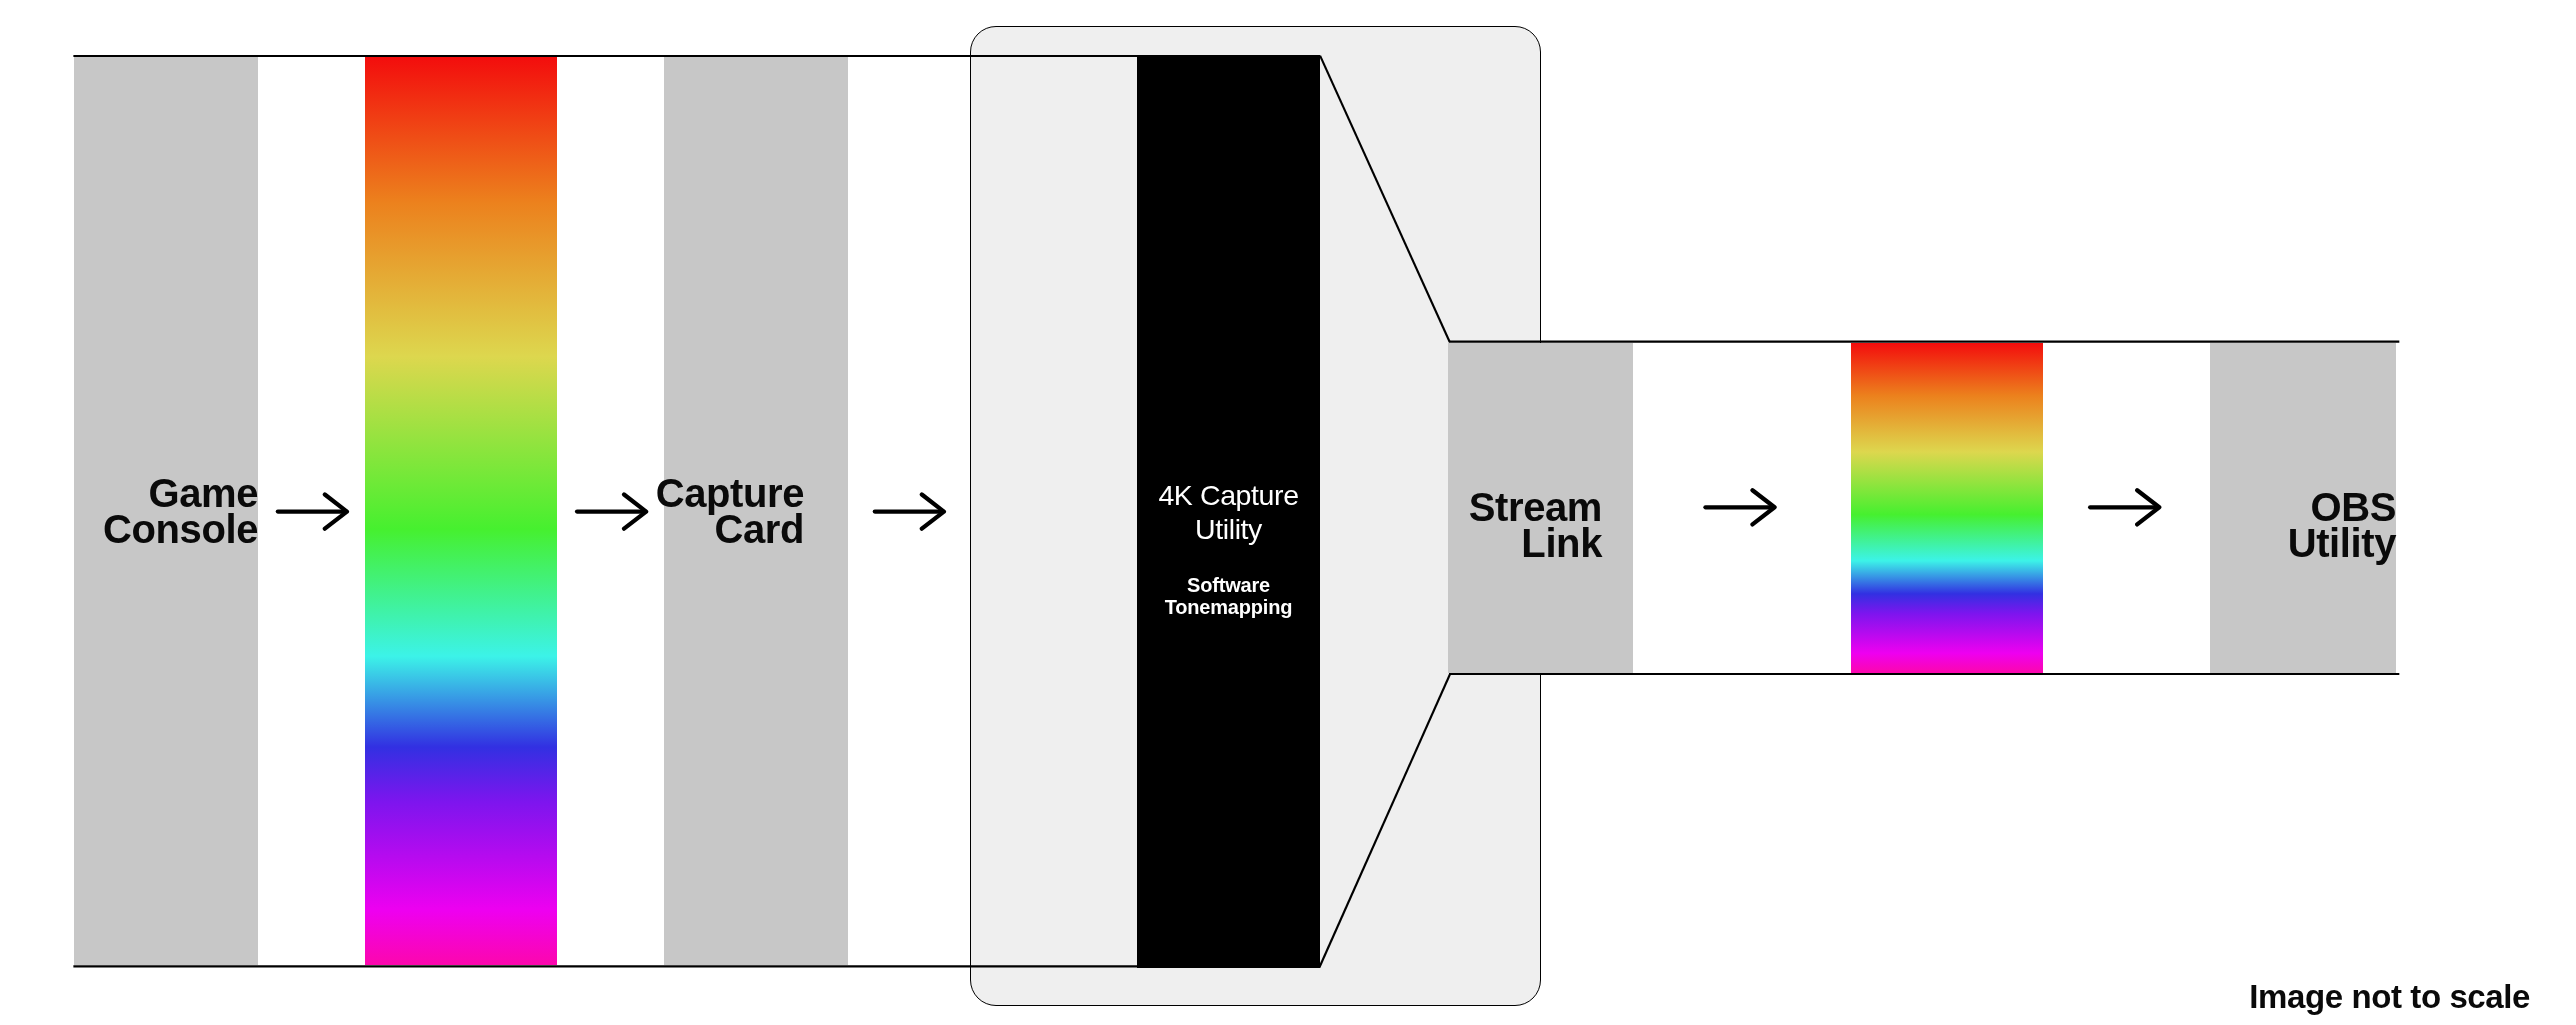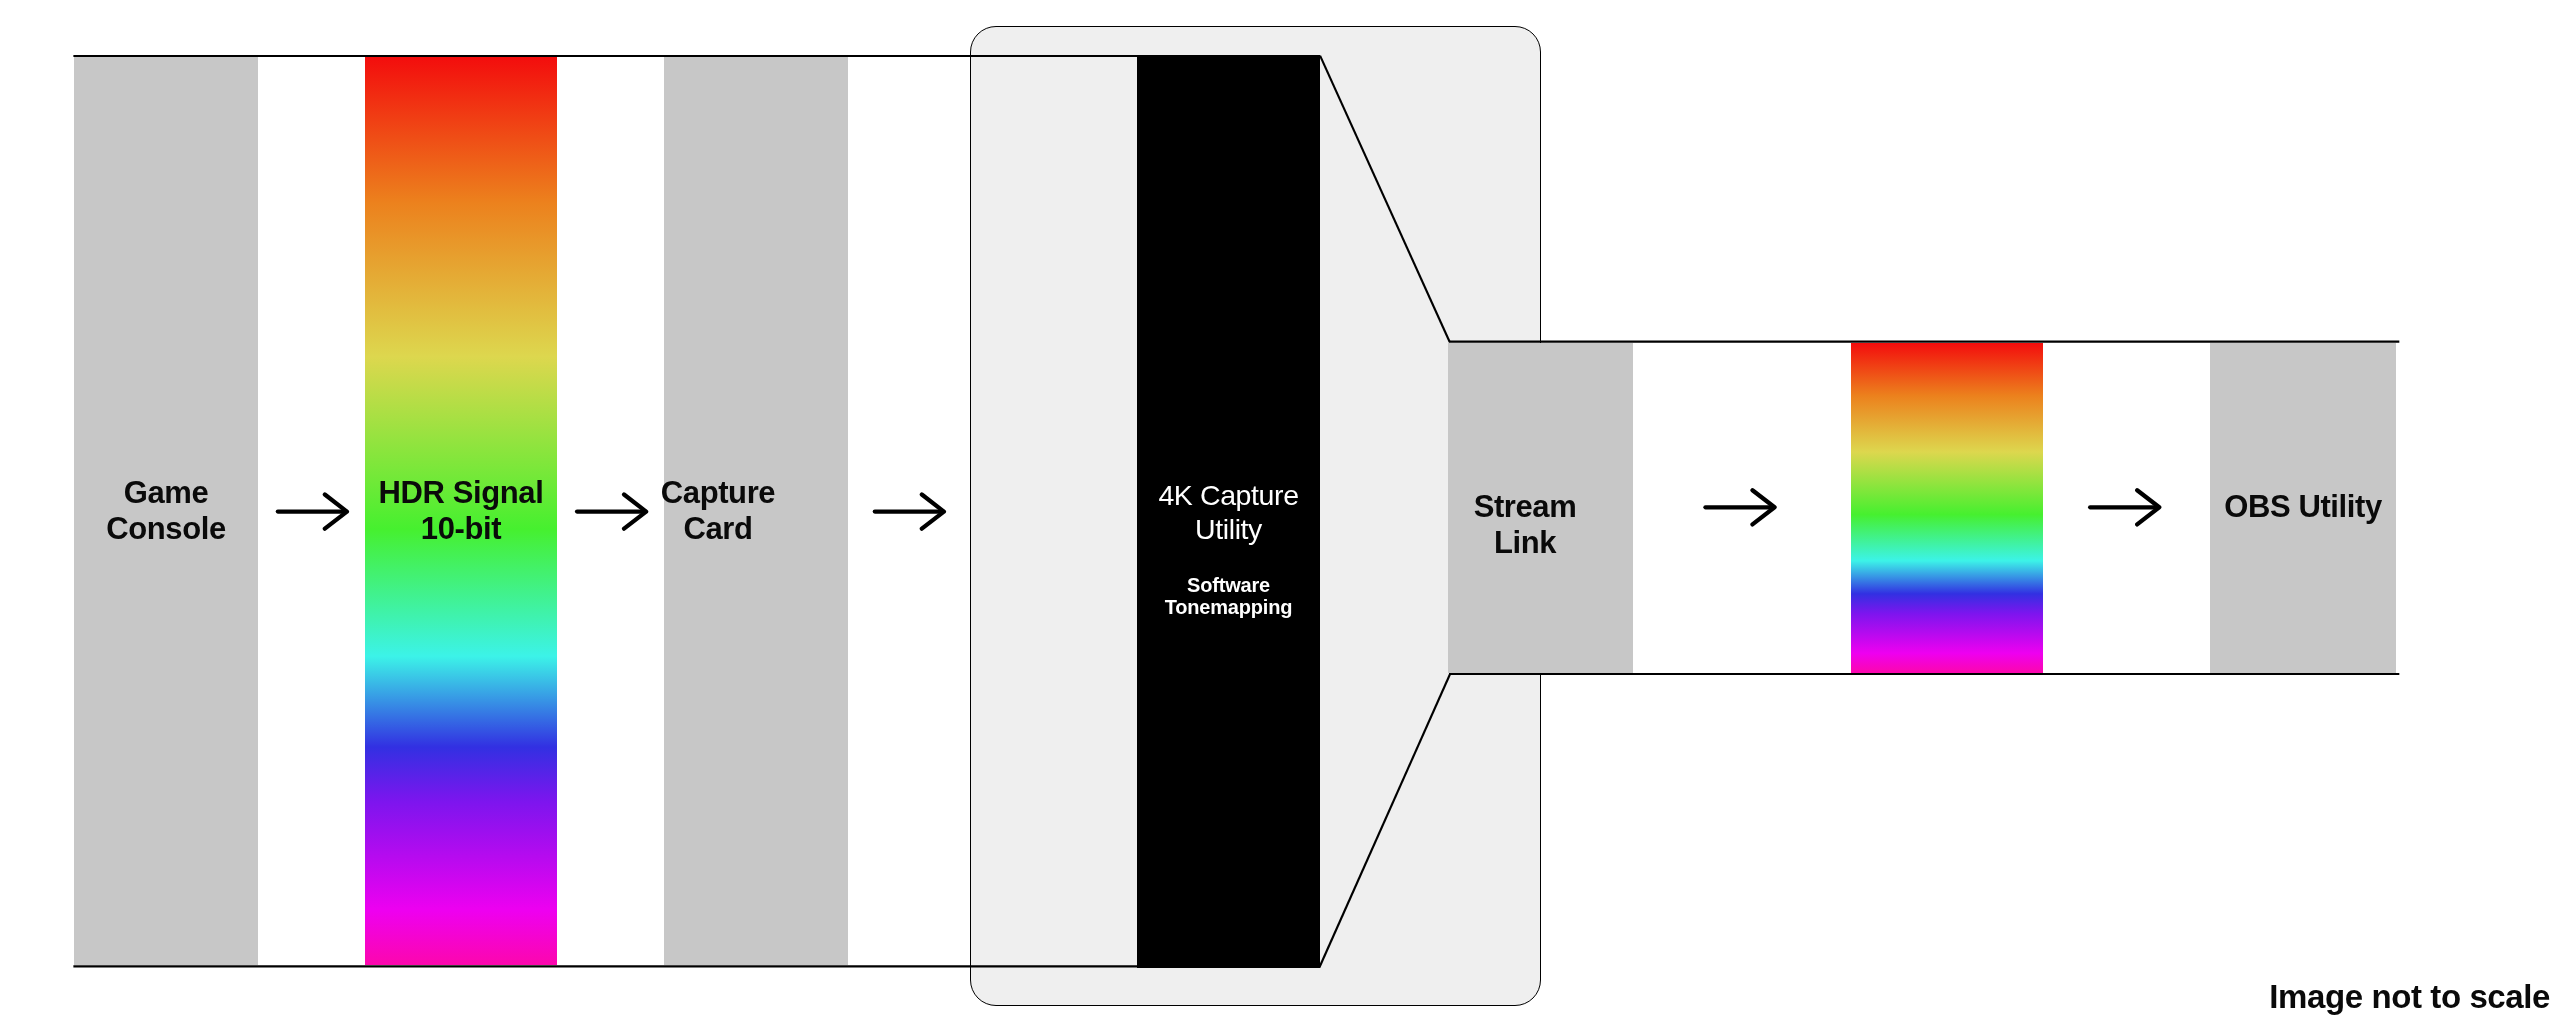--- a/index.html
+++ b/index.html
@@ -18,38 +18,38 @@
     border-radius:26px;
   }
   .overlay{position:absolute;left:0;top:0;width:2576px;height:1026px;}
   .overlay .ln{stroke:var(--line-black,#000);stroke-width:3;fill:none;}
   .overlay .arrow{stroke:var(--line-black,#000);stroke-width:6;fill:none;
     stroke-linecap:round;stroke-linejoin:round;}
   .bar{position:absolute;}
   .bar.gray{background:var(--bar-gray,#c7c7c7);}
   .bar.black{background:var(--bar-black,#000);}
   .bar-label{
-    position:absolute;text-align:center;
-    font-weight:700;font-size:31px;line-height:36px;
+    position:absolute;text-align:right;
+    font-weight:700;font-size:40px;line-height:36px;
     letter-spacing:-0.4px;color:var(--text-black,#0a0a0a);
   }
   .bar-label span{display:block;}
   .utility-main{
     position:absolute;left:1137px;width:183px;top:478px;text-align:center;
     font-weight:400;font-size:28.5px;line-height:34px;
     letter-spacing:-0.4px;color:var(--text-white,#fff);
   }
   .utility-sub{
     position:absolute;left:1137px;width:183px;top:574px;text-align:center;
     font-weight:700;font-size:20px;line-height:22px;
     letter-spacing:-0.2px;color:var(--text-white,#fff);
   }
   .utility-main span,.utility-sub span{display:block;}
   .footnote{
-    position:absolute;right:26px;top:977px;
+    position:absolute;right:46px;top:977px;
     font-weight:700;font-size:33px;line-height:40px;
     letter-spacing:-0.4px;color:var(--text-black,#0a0a0a);
     text-align:right;
   }
   
   #bar-game     {left:74px; top:57px; width:184px;height:908px;}
   #bar-hdr      {left:365px; top:57px; width:192px;height:908px;}
   #bar-capture  {left:664px; top:57px; width:184px;height:908px;}
   #bar-utility  {left:1137px;top:55px; width:183px;height:913px;}
   #bar-stream   {left:1448px;top:343px;width:185px;height:330px;}
@@ -106,24 +106,20 @@
   <div id="bar-utility" class="bar black"></div>
   <div id="bar-stream" class="bar gray"></div>
   <div id="bar-sdr" class="bar" style="background: linear-gradient(rgb(243, 13, 13) 0%, rgb(236, 129, 29) 16%, rgb(221, 215, 78) 33%, rgb(70, 240, 47) 52%, rgb(60, 243, 232) 66%, rgb(50, 48, 226) 76%, rgb(125, 21, 238) 82%, rgb(238, 0, 240) 94%, rgb(252, 7, 173) 100%);"></div>
   <div id="bar-obs" class="bar gray"></div>
 
   <div id="lbl-game" class="bar-label">
     <span>Game</span>
     <span>Console</span>
   </div>
 
-  <div id="lbl-hdr" class="bar-label">
-    <span>HDR Signal</span>
-    <span>10-bit</span>
-  </div>
 
   <div id="lbl-capture" class="bar-label">
     <span>Capture</span>
     <span>Card</span>
   </div>
 
   <div class="utility-main">
     <span>4K Capture</span>
     <span>Utility</span>
   </div>

